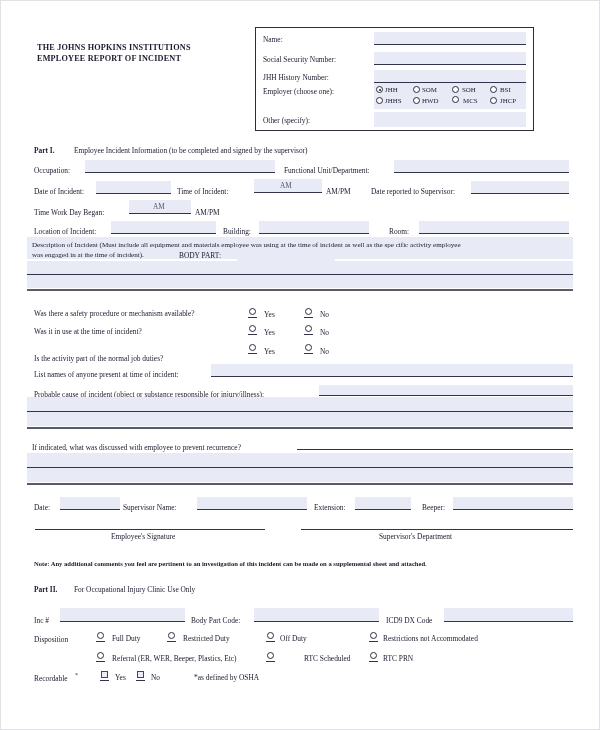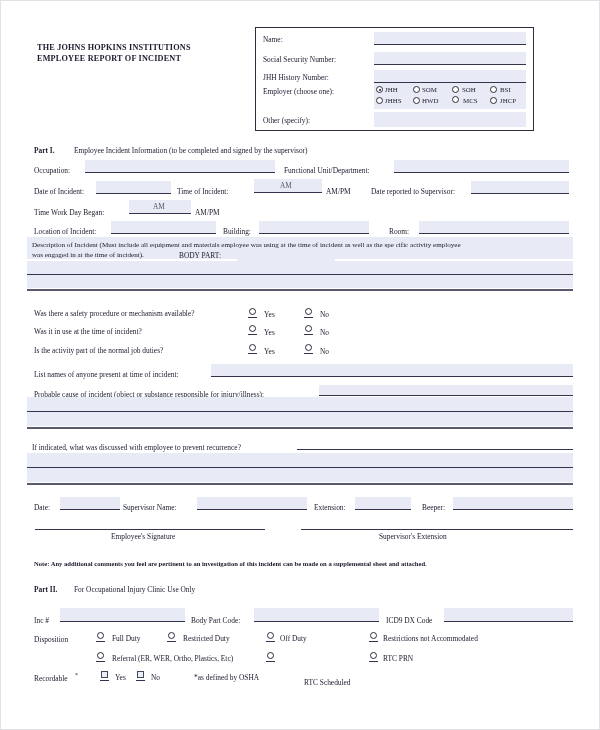--- a/index.html
+++ b/index.html
@@ -152,21 +152,21 @@
   <div class="abs lbl" style="left:319px;top:310px;">No</div>
 
   <div class="abs lbl" style="left:33px;top:327px;text-align:right;">Was it in use at the time of incident?</div>
   <div class="radio" style="left:248px;top:324px;"></div>
   <div class="radio-u" style="left:247px;top:333px;"></div>
   <div class="abs lbl" style="left:263px;top:328px;">Yes</div>
   <div class="radio" style="left:304px;top:324px;"></div>
   <div class="radio-u" style="left:303px;top:333px;"></div>
   <div class="abs lbl" style="left:319px;top:328px;">No</div>
 
-  <div class="abs lbl" style="left:33px;top:346px;">Is the activity part of the normal job duties?</div>
+  <div class="abs lbl" style="left:33px;top:354px;">Is the activity part of the normal job duties?</div>
   <div class="radio" style="left:248px;top:343px;"></div>
   <div class="radio-u" style="left:247px;top:352px;"></div>
   <div class="abs lbl" style="left:263px;top:347px;">Yes</div>
   <div class="radio" style="left:304px;top:343px;"></div>
   <div class="radio-u" style="left:303px;top:352px;"></div>
   <div class="abs lbl" style="left:319px;top:347px;">No</div>
 
   <div class="abs lbl" style="left:33px;top:370px;">List names of anyone present at time of incident:</div>
   <div class="fld" style="left:210px;top:363px;width:362px;height:13px;"></div>
 
@@ -189,21 +189,21 @@
   <div class="abs lbl" style="left:122px;top:503px;">Supervisor Name:</div>
   <div class="fld" style="left:196px;top:496px;width:110px;height:13px;"></div>
   <div class="abs lbl" style="left:313px;top:503px;">Extension:</div>
   <div class="fld" style="left:354px;top:496px;width:56px;height:13px;"></div>
   <div class="abs lbl" style="left:421px;top:503px;">Beeper:</div>
   <div class="fld" style="left:452px;top:496px;width:120px;height:13px;"></div>
 
   <div class="sigline" style="left:34px;top:528px;width:230px;"></div>
   <div class="abs lbl" style="left:110px;top:532px;">Employee's Signature</div>
   <div class="sigline" style="left:300px;top:528px;width:272px;"></div>
-  <div class="abs lbl" style="left:378px;top:532px;">Supervisor's Extension</div>
+  <div class="abs lbl" style="left:378px;top:532px;">Supervisor's Department</div>
 
   <div class="abs lbl bold" style="left:33px;top:560px;font-size:6.6px;">Note: Any additional comments you feel are pertinent to an investigation of this incident can be made on a supplemental sheet and attached.</div>
 
   <div class="abs lbl bold" style="left:33px;top:585px;">Part II.</div>
   <div class="abs lbl" style="left:73px;top:585px;">For  Occupational Injury Clinic Use Only</div>
 
   <div class="abs lbl" style="left:33px;top:616px;">Inc #</div>
   <div class="fld" style="left:59px;top:607px;width:125px;height:14px;"></div>
   <div class="abs lbl" style="left:190px;top:616px;">Body Part Code:</div>
   <div class="fld" style="left:253px;top:607px;width:125px;height:14px;"></div>
@@ -223,25 +223,25 @@
   <div class="radio" style="left:266px;top:631px;"></div>
   <div class="radio-u" style="left:265px;top:640px;"></div>
   <div class="abs lbl" style="left:279px;top:634px;">Off Duty</div>
 
   <div class="radio" style="left:369px;top:631px;"></div>
   <div class="radio-u" style="left:368px;top:640px;"></div>
   <div class="abs lbl" style="left:382px;top:634px;">Restrictions not Accommodated</div>
 
   <div class="radio" style="left:96px;top:651px;"></div>
   <div class="radio-u" style="left:95px;top:660px;"></div>
-  <div class="abs lbl" style="left:111px;top:654px;">Referral (ER, WER, Ortho, Plastics, Etc)</div>
+  <div class="abs lbl" style="left:111px;top:654px;">Referral (ER, WER, Beeper, Plastics, Etc)</div>
 
   <div class="radio" style="left:266px;top:651px;"></div>
   <div class="radio-u" style="left:265px;top:660px;"></div>
-  <div class="abs lbl" style="left:279px;top:678px;padding-left:24px;">RTC Scheduled</div>
+  <div class="abs lbl" style="left:279px;top:654px;padding-left:24px;">RTC Scheduled</div>
 
   <div class="radio" style="left:369px;top:651px;"></div>
   <div class="radio-u" style="left:368px;top:660px;"></div>
   <div class="abs lbl" style="left:382px;top:654px;">RTC PRN</div>
 
   <div class="abs lbl" style="left:33px;top:674px;">Recordable</div>
   <div class="abs lbl" style="left:74px;top:671px;font-size:6px;">*</div>
   <div class="chk" style="left:100px;top:670px;"></div>
   <div class="radio-u" style="left:99px;top:679px;width:9px;"></div>
   <div class="abs lbl" style="left:114px;top:673px;">Yes</div>

